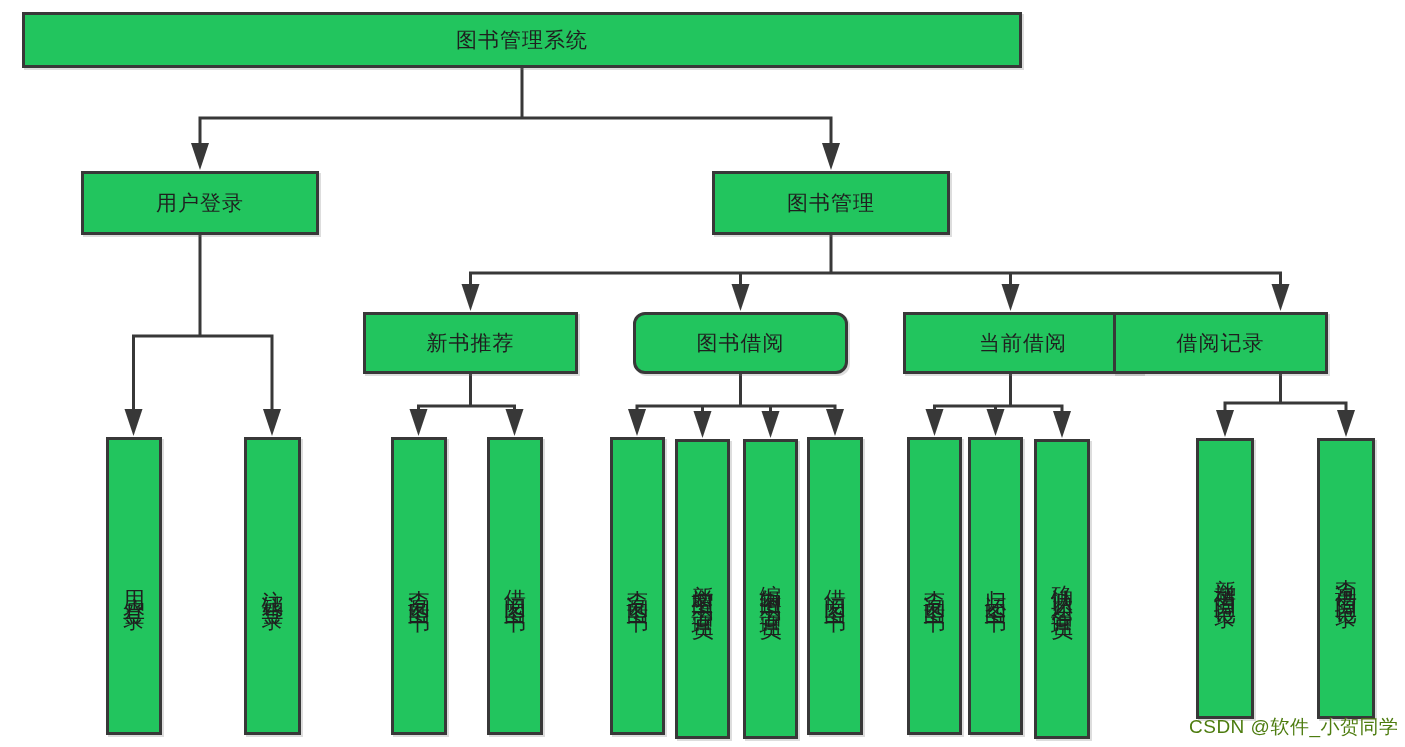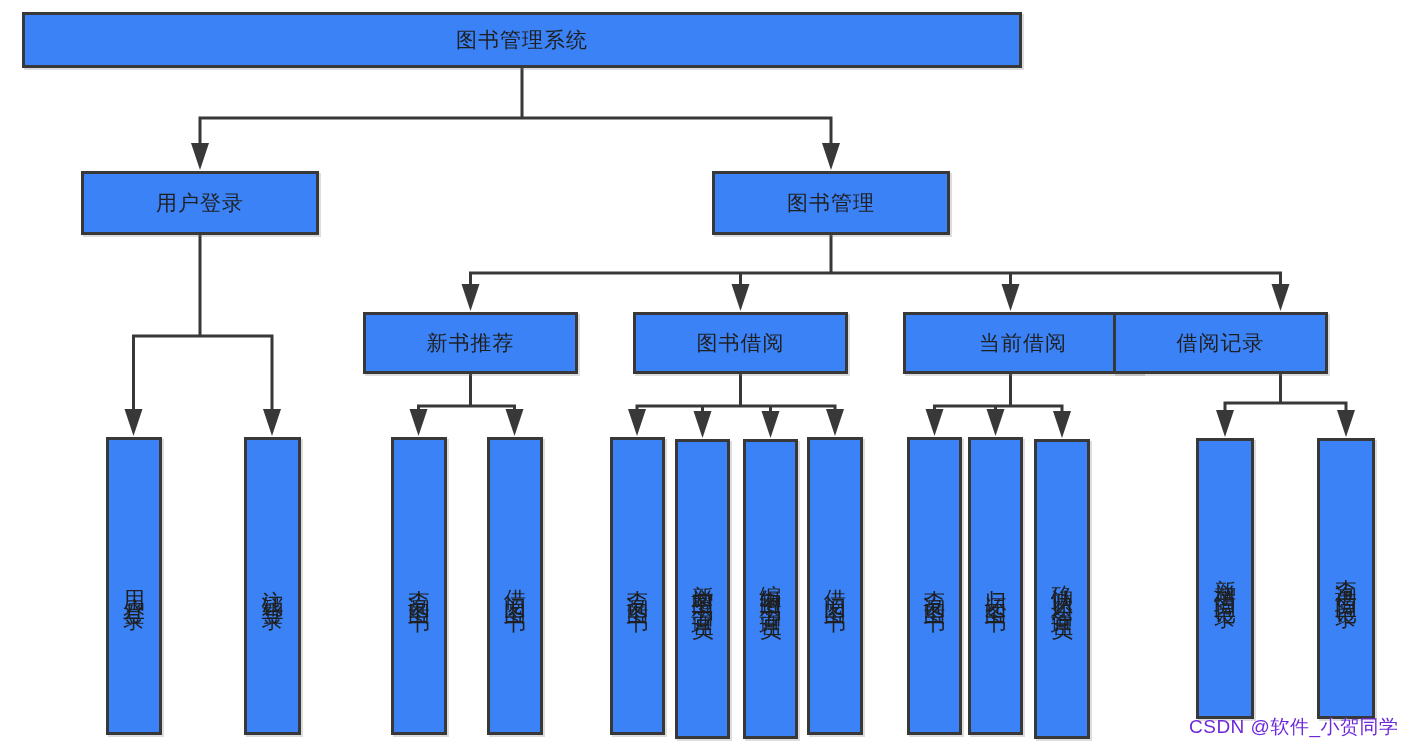--- a/index.html
+++ b/index.html
@@ -19,21 +19,21 @@
     position: absolute;
     left: 0;
     top: 0;
     width: 1405px;
     height: 747px;
     pointer-events: none;
   }
   .node {
     position: absolute;
     box-sizing: border-box;
-    background: #3b82f6;
+    background: #22c55e;
     border: 3px solid #383838;
     box-shadow: 2px 2px 0 rgba(120,120,120,0.25);
     display: flex;
     align-items: center;
     justify-content: center;
     color: #1f1f1f;
   }
   .h-node {
     font-size: 21px;
     letter-spacing: 1px;
@@ -43,21 +43,21 @@
     writing-mode: vertical-rl;
     text-orientation: mixed;
     font-size: 22px;
     letter-spacing: 7px;
     line-height: 1;
     white-space: nowrap;
   }
   .watermark {
     position: absolute;
     font-size: 19px;
-    color: #6d28d9;
+    color: #4d7c0f;
     text-shadow: 1px 1px 0 #ffffff;
     letter-spacing: 0.5px;
     white-space: nowrap;
   }
 </style>
 </head>
 <body>
 
 <div class="canvas">
 
@@ -115,21 +115,21 @@
   <div class="node h-node" style="left:81px; top:171px; width:238px; height:64px;">
     <span>用户登录</span>
   </div>
   <div class="node h-node" style="left:363px; top:312px; width:215px; height:62px;">
     <span>新书推荐</span>
   </div>
 
   <div class="node h-node" style="left:712px; top:171px; width:238px; height:64px;">
     <span>图书管理</span>
   </div>
-  <div class="node h-node" style="left:633px; top:312px; width:215px; height:62px;">
+  <div class="node h-node" style="left:633px; top:312px; width:215px; height:62px;border-radius:12px;">
     <span>图书借阅</span>
   </div>
   <div class="node h-node" style="left:903px; top:312px; width:240px; height:62px;">
     <span>当前借阅</span>
   </div>
   <div class="node h-node" style="left:1113px; top:312px; width:215px; height:62px;">
     <span>借阅记录</span>
   </div>
 
   <div class="node v-node" style="left:106px; top:437px; width:56px; height:298px;">

